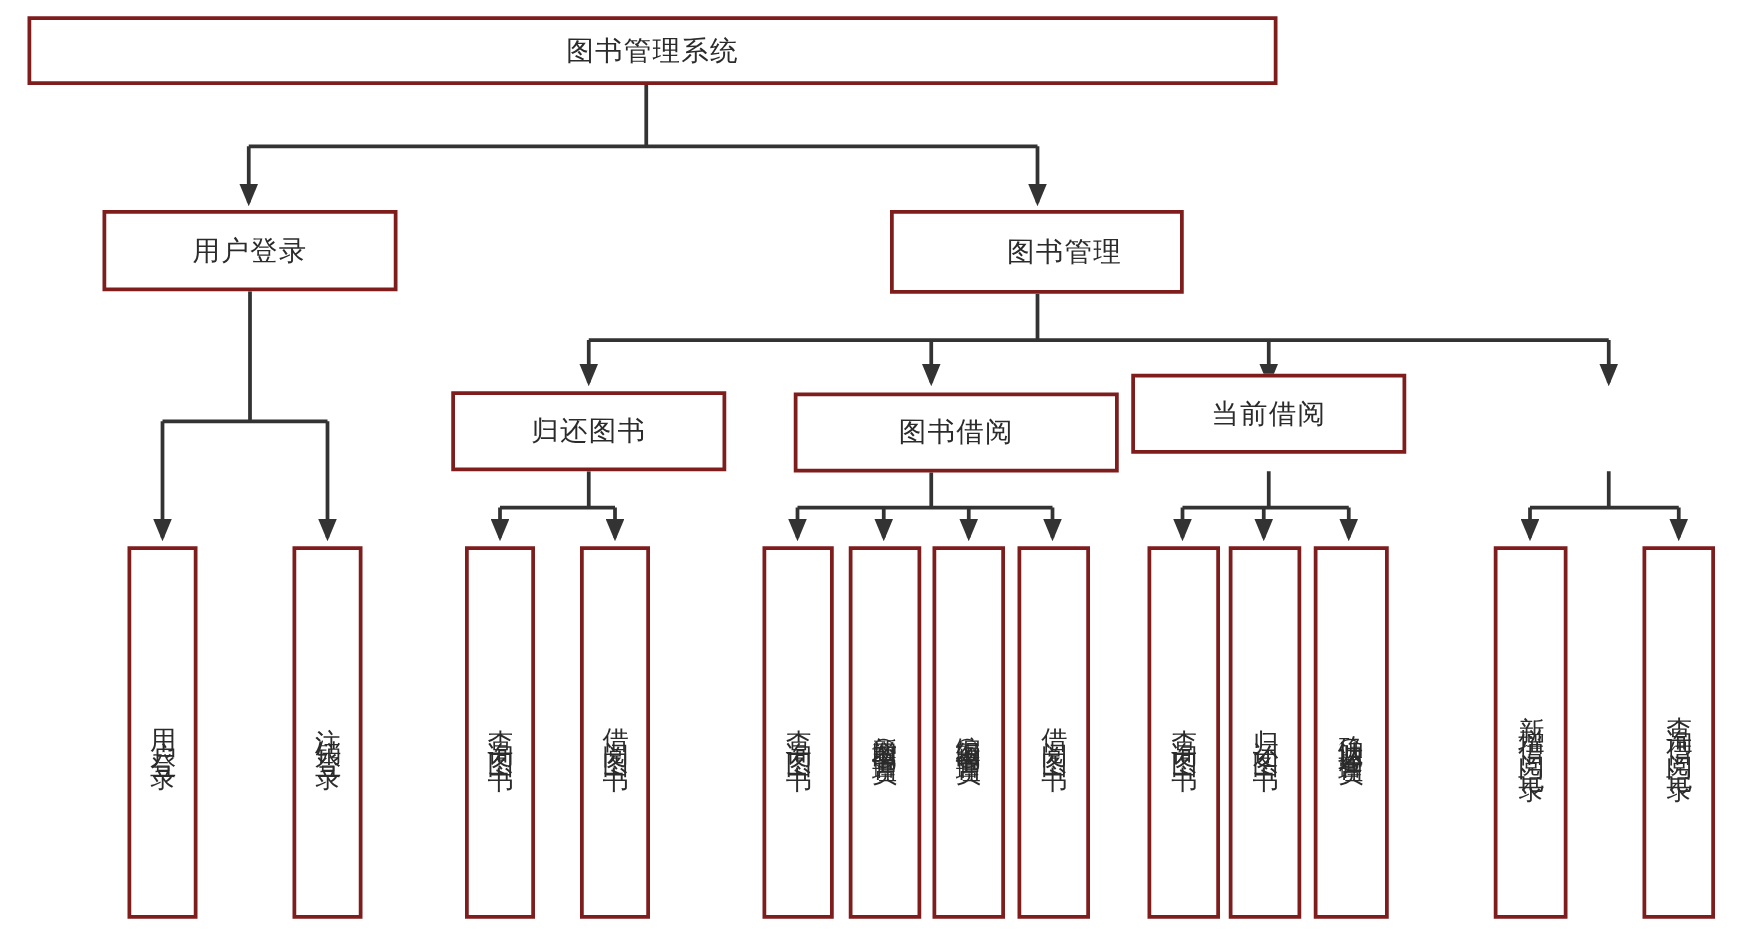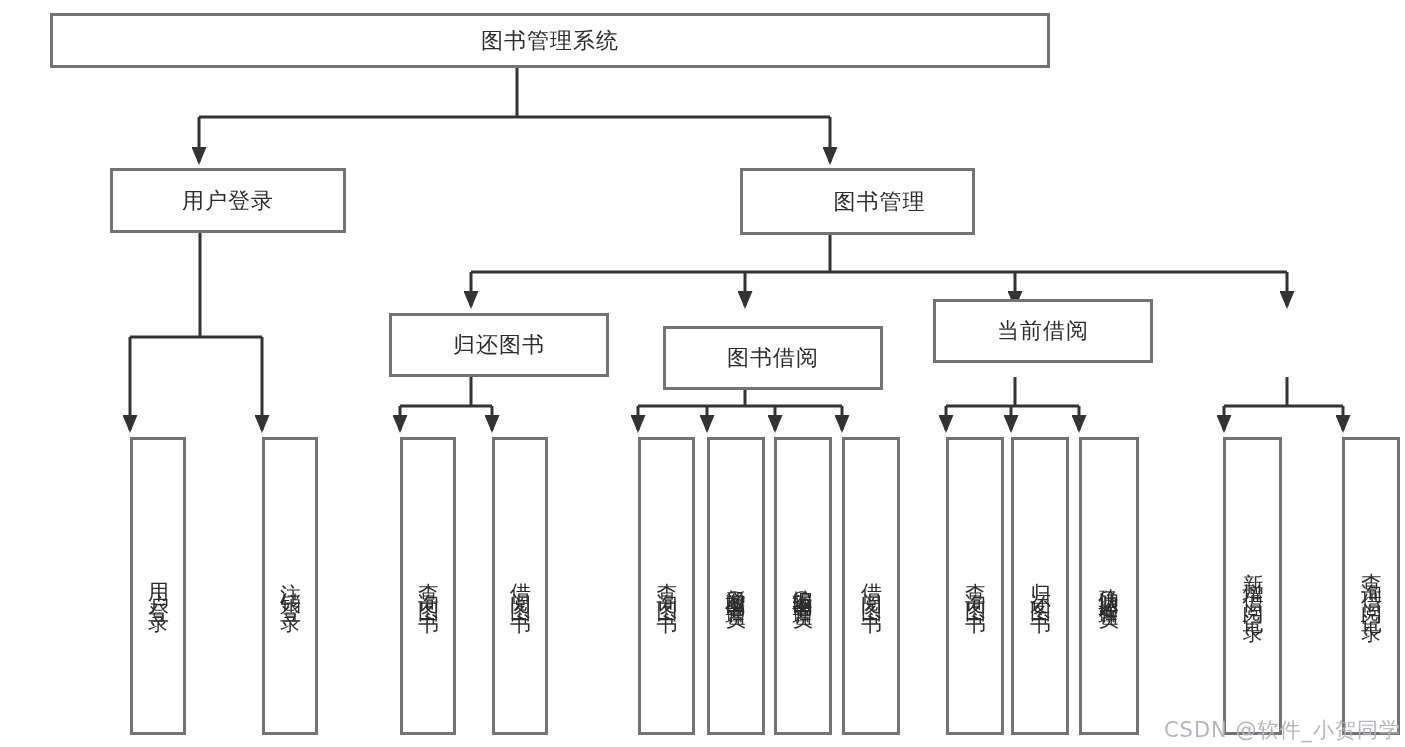--- a/index.html
+++ b/index.html
@@ -12,26 +12,25 @@
     font-family: "DejaVu Sans", "Liberation Sans", sans-serif;
   }
   #wires {
     position: absolute;
     left: 0; top: 0;
   }
   .node {
     position: absolute;
     box-sizing: border-box;
     background: #ffffff;
-    border: 3px solid #737373;
+    border: 3px solid #7f1d1d;
     display: flex;
     align-items: center;
     justify-content: center;
     color: #2b2b2b;
-    margin-left: 28px;
   }
   .h-node { font-size: 22px; letter-spacing: 1px; }
   .v-node { font-size: 21px; }
   .v-text {
     writing-mode: vertical-rl;
     text-orientation: mixed;
     letter-spacing: 10px;
     line-height: 1;
     white-space: nowrap;
   }
@@ -96,21 +95,21 @@
       <line x1="1343" y1="406" x2="1343" y2="430" marker-end="url(#arw)"></line>
     </g>
   </svg>
 
   <div class="node h-node" style="left:22px; top:13px; width:1000px; height:55px;">图书管理系统</div>
 
   <div class="node h-node" style="left:82px; top:168px; width:236px; height:65px;">用户登录</div>
   <div class="node h-node" style="left:712px; top:168px; width:235px; height:67px;padding-left:44px;">图书管理</div>
 
   <div class="node h-node" style="left:361px; top:313px; width:220px; height:64px;">归还图书</div>
-  <div class="node h-node" style="left:635px; top:326px; width:220px; height:64px;">图书借阅</div>
+  <div class="node h-node" style="left:635px; top:314px; width:260px; height:64px;">图书借阅</div>
   <div class="node h-node" style="left:905px; top:299px; width:220px; height:64px;">当前借阅</div>
 
   <div class="node v-node" style="left:102px; top:437px; width:56px; height:298px;">
     <span class="v-text">用户登录</span>
   </div>
   <div class="node v-node" style="left:234px; top:437px; width:56px; height:298px;">
     <span class="v-text">注销登录</span>
   </div>
 
   <div class="node v-node" style="left:372px; top:437px; width:56px; height:298px;">
@@ -143,15 +142,14 @@
     <span class="v-text tight">确认归还（管理员）</span>
   </div>
 
   <div class="node v-node" style="left:1195px; top:437px; width:59px; height:298px;">
     <span class="v-text">新增借阅记录</span>
   </div>
   <div class="node v-node" style="left:1314px; top:437px; width:58px; height:298px;">
     <span class="v-text">查询借阅记录</span>
   </div>
 
-  <div id="watermark">CSDN @软件_小贺同学</div>
 
 </div>
 
 </body></html>

